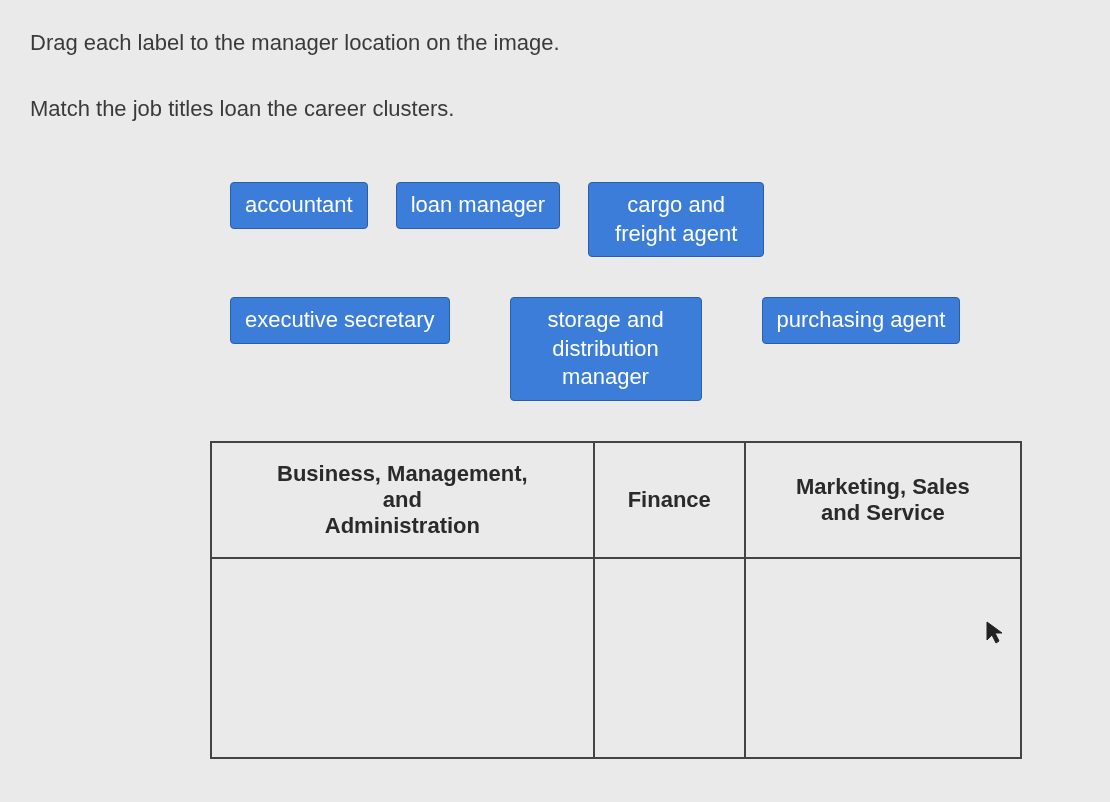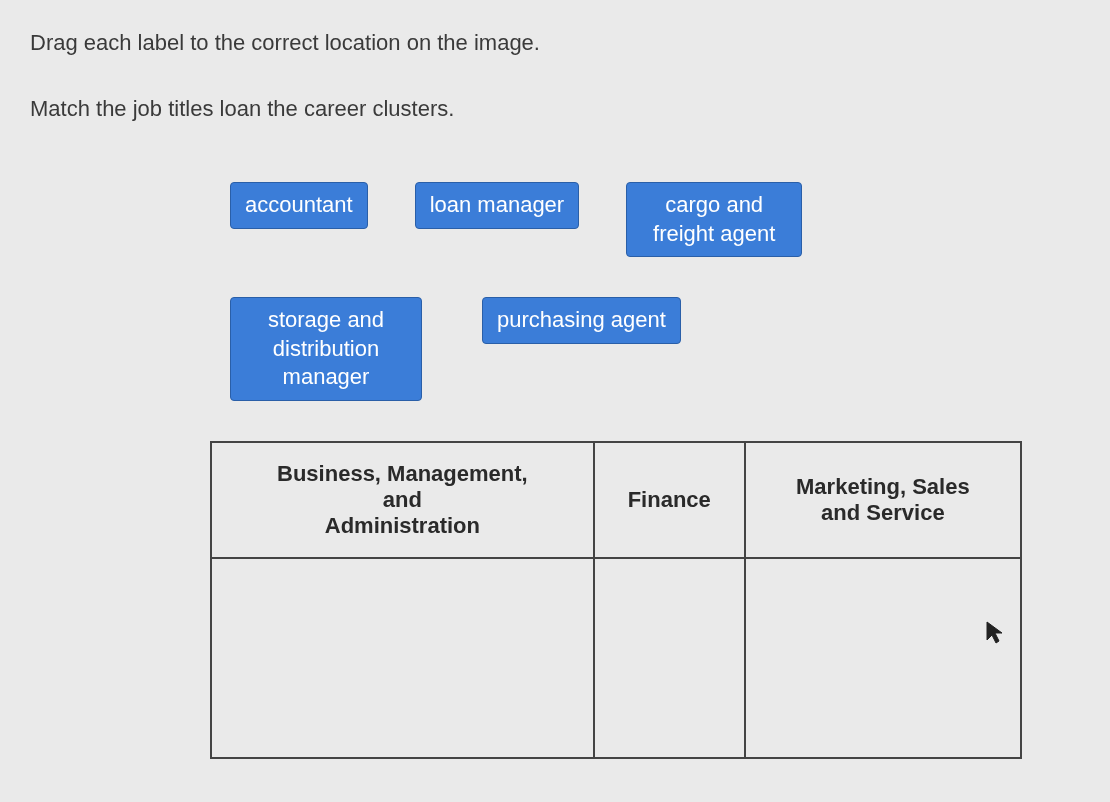--- a/index.html
+++ b/index.html
@@ -20,21 +20,21 @@
       font-size: 22px;
       color: #3a3a3a;
       margin-bottom: 40px;
     }
     .labels-area {
       margin-left: 200px;
       margin-top: 60px;
     }
     .label-row {
       display: flex;
-      gap: 47px;
+      gap: 28px;
       margin-bottom: 40px;
       align-items: flex-start;
     }
     .draggable-label {
       background: #3b7dd8;
       color: #fff;
       font-size: 22px;
       padding: 8px 14px;
       border: 1px solid #2a5fa8;
       border-radius: 4px;
@@ -73,30 +73,31 @@
     .cursor-icon {
       position: absolute;
       left: 985px;
       top: 620px;
       pointer-events: none;
     }
   </style>
 </head>
 <body>
 
-<div class="instruction-line">Drag each label to the correct location on the image.</div>
+<div class="instruction-line">Drag each label to the manager location on the image.</div>
 <div class="instruction-line">Match the job titles loan the career clusters.</div>
 
 <div class="labels-area">
   <div class="label-row">
     <div class="draggable-label">accountant</div>
     <div class="draggable-label">loan manager</div>
     <div class="draggable-label multiline" style="width:176px">cargo and<br>freight agent</div>
   </div>
   <div class="label-row" style="gap:60px;">
+    <div class="draggable-label">executive secretary</div>
     <div class="draggable-label multiline" style="width:192px">storage and<br>distribution manager</div>
     <div class="draggable-label">purchasing agent</div>
   </div>
 </div>
 
 <div class="table-wrap">
   <table>
     <thead>
       <tr>
         <th>Business, Management,<br>and<br>Administration</th>

